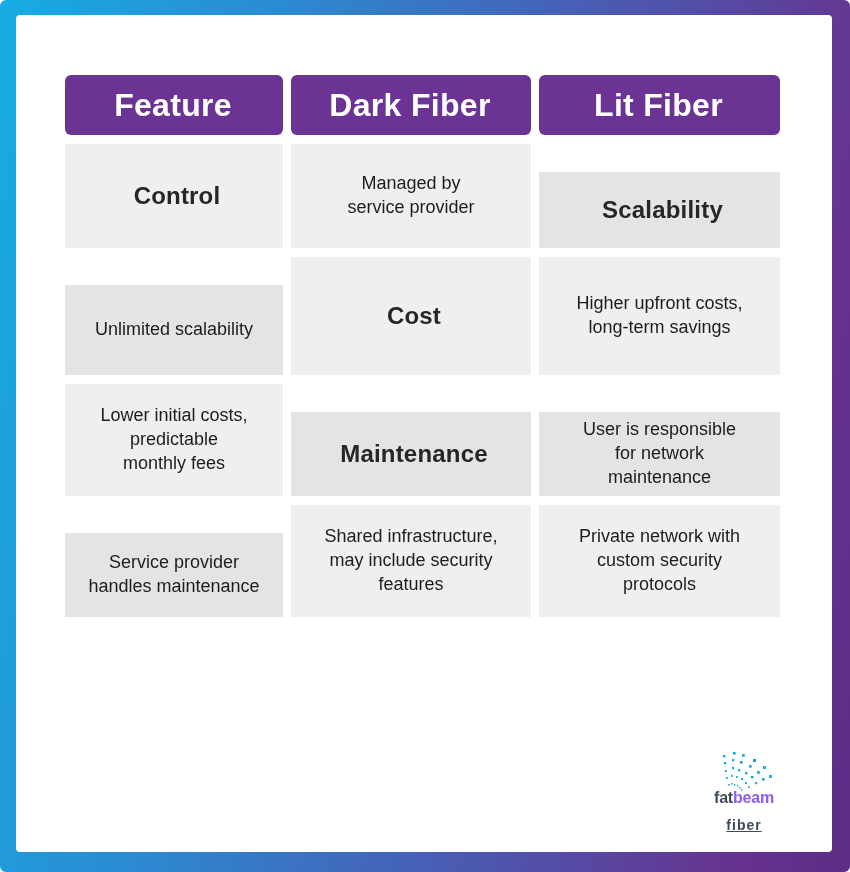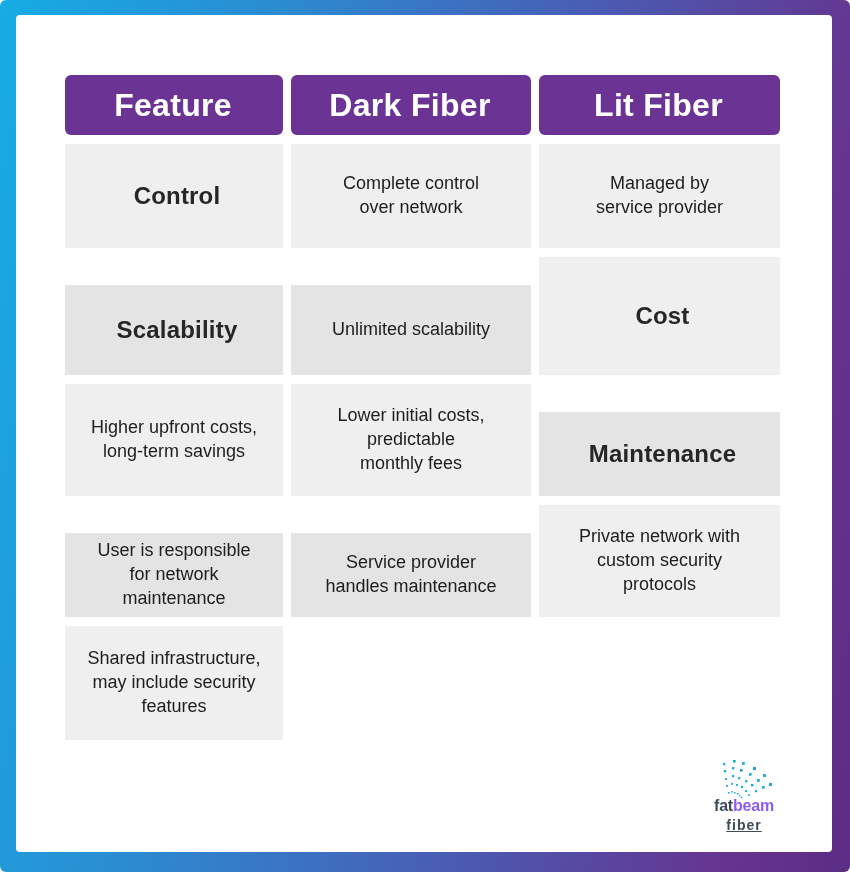--- a/index.html
+++ b/index.html
@@ -83,65 +83,63 @@
     font-weight: 700;
     letter-spacing: -0.2px;
     color: #3e4a59;
   }
   .logo-line1 .beam { color: #8b5cf6; }
   .logo-line2 {
     font-size: 14px;
     font-weight: 700;
     letter-spacing: 1px;
     color: #3e4a59;
-    margin-top: 4px;
+    margin-top: 12px;
     text-decoration: underline;
   }
 </style>
 </head>
 <body>
 
 <div class="frame">
   <div class="canvas">
 
     <div class="table">
 
       <div class="cell header-cell">Feature</div>
       <div class="cell header-cell">Dark Fiber</div>
       <div class="cell header-cell">Lit Fiber</div>
 
       <div class="cell row-light feature-cell">Control</div>
-      <div class="cell row-light value-cell">Complete control
-over network</div>
       <div class="cell row-light value-cell">Managed by
 service provider</div>
 
       <div class="cell row-dark feature-cell">Scalability</div>
       <div class="cell row-dark value-cell">Unlimited scalability</div>
 
       <div class="cell row-light feature-cell">Cost</div>
       <div class="cell row-light value-cell">Higher upfront costs,
 long-term savings</div>
       <div class="cell row-light value-cell">Lower initial costs,
 predictable
 monthly fees</div>
 
       <div class="cell row-dark feature-cell">Maintenance</div>
       <div class="cell row-dark value-cell">User is responsible
 for network
 maintenance</div>
       <div class="cell row-dark value-cell">Service provider
 handles maintenance</div>
 
+      <div class="cell row-light value-cell">Shared infrastructure,
+may include security
+features</div>
       <div class="cell row-light value-cell">Private network with
 custom security
 protocols</div>
-      <div class="cell row-light value-cell">Shared infrastructure,
-may include security
-features</div>
 
     </div>
 
     <div class="logo">
       <svg class="logo-spray" width="80" height="44" viewBox="0 0 80 44" xmlns="http://www.w3.org/2000/svg">
 
         <rect x="24" y="36" width="1.6" height="1.6" fill="#29abe2"></rect>
         <rect x="22" y="29" width="1.8" height="1.8" fill="#1b9fd8"></rect>
         <rect x="21" y="22" width="2.0" height="2.0" fill="#29abe2"></rect>
         <rect x="20" y="14" width="2.2" height="2.2" fill="#00b0cf"></rect>

